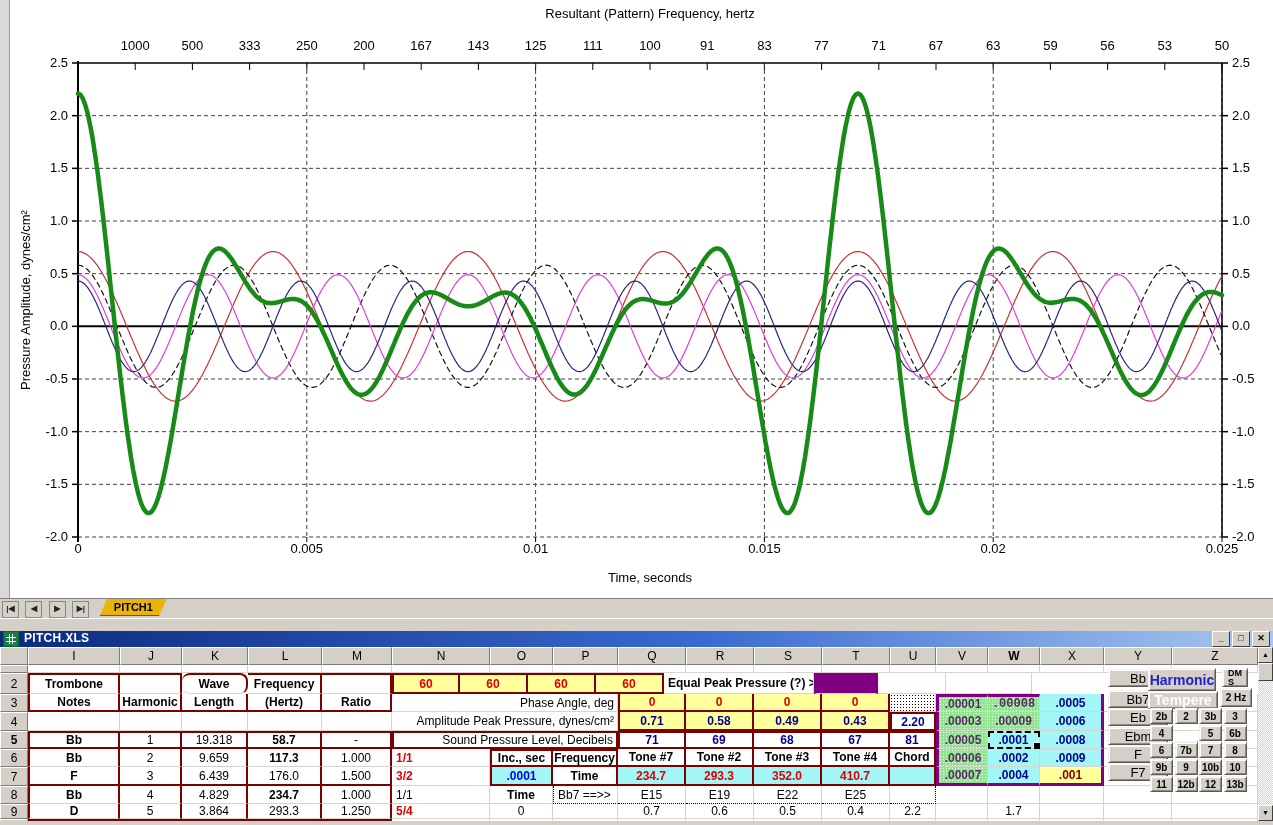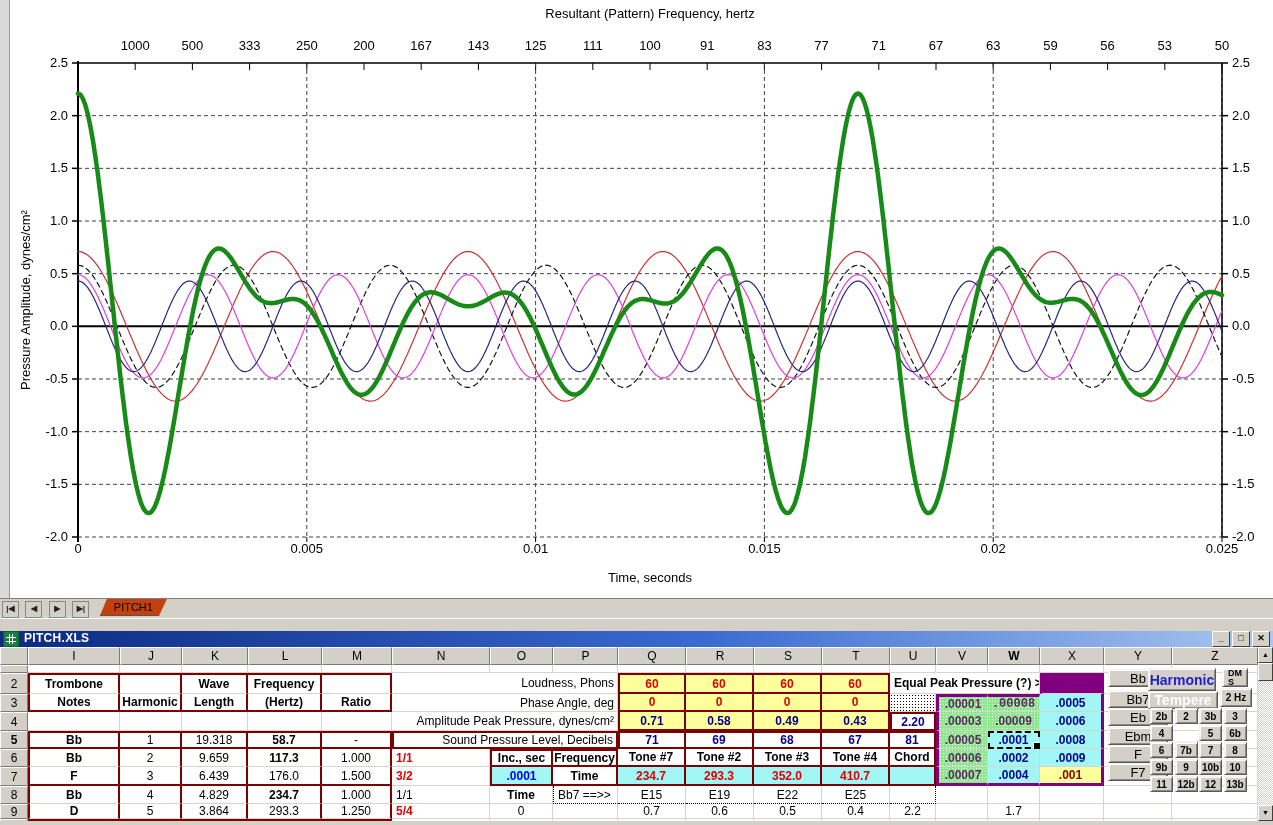--- a/index.html
+++ b/index.html
@@ -5,23 +5,23 @@
   html,body{margin:0;padding:0;background:#fff}
   #screen{position:relative;width:1273px;height:825px;overflow:hidden;background:#fff;
           font-family:"Liberation Sans",sans-serif}
   
   #chart-pane{position:absolute;left:0;top:0;width:1273px;height:598px;background:#fff}
   #left-strip{position:absolute;left:0;top:0;width:9px;height:618px;background:#d9d9d9;border-right:1px solid #9a9a9a}
   
   #tabbar{position:absolute;left:0;top:598px;width:1273px;height:20px;background:#d4d0c8;border-top:1px solid #808080}
   .navbtn{display:inline-block;width:15px;height:15px;margin:2px 0 0 2px;background:#d4d0c8;border:1px solid #888;
           font-size:8px;font-weight:bold;text-align:center;line-height:14px;color:#222;vertical-align:top}
-  #sheettab{display:inline-block;height:17px;margin-left:6px;padding:0 14px;background:#c2410c;
+  #sheettab{display:inline-block;height:17px;margin-left:6px;padding:0 14px;background:#eab308;
             clip-path:polygon(7px 0,calc(100% - 0px) 0,calc(100% - 8px) 100%,0 100%);
-            font-size:11px;font-weight:normal;line-height:16px;color:#000;vertical-align:top;
+            font-size:11px;font-weight:bold;line-height:16px;color:#000;vertical-align:top;
             box-shadow:inset 0 -1px 0 #555}
   
   #band{position:absolute;left:0;top:618px;width:1273px;height:13px;background:#d4d0c8;
         border-top:1px solid #fff;border-bottom:1px solid #808080}
   
   #xlwin{position:absolute;left:0;top:631px;width:1273px;height:194px;background:#d4d0c8}
   #titlebar{position:relative;height:16px;background:linear-gradient(to right,#0b2a80,#3a6ad0 55%,#a8c8f0);
             display:flex;align-items:flex-start}
   #xlicon{width:14px;height:14px;margin:0 5px 0 3px;background:#1c7a44;border:1px solid #063;
           position:relative;flex:none}
@@ -261,24 +261,23 @@
             <div class="c" style="width: 52px; height: 8px;"></div>
             <div class="c" style="width: 52px; height: 8px;"></div>
             <div class="c" style="width: 64px; height: 8px;"></div>
             <div class="c" style="width: 68px; height: 8px;"></div>
             <div class="c" style="width: 86px; height: 8px;"></div>
           </div>
           <div class="grow">
             <div class="hd" style="width: 28px; height: 21px;">2</div>
             <div class="c b mL mT mR" style="width: 92px; height: 21px;">Trombone</div>
             <div class="c mT mR" style="width: 62px; height: 21px;"></div>
-            <div class="c b mT mR" style="width: 66px; height: 21px;">Wave</div>
+            <div class="c b mT mR" style="width: 66px; height: 21px; border-radius: 8px;">Wave</div>
             <div class="c b mT mR" style="width: 74px; height: 21px;">Frequency</div>
             <div class="c mT mR" style="width: 70px; height: 21px;"></div>
-            <div class="c r" style="width: 226px; height: 21px;">Loudness, Phons</div>
             <div class="c yl rd b mL mT mR mB" style="width: 68px; height: 21px;">60</div>
             <div class="c yl rd b mT mR mB" style="width: 68px; height: 21px;">60</div>
             <div class="c yl rd b mT mR mB" style="width: 68px; height: 21px;">60</div>
             <div class="c yl rd b mT mR mB" style="width: 68px; height: 21px;">60</div>
             <div class="c b l" style="width: 150px; height: 21px;">Equal Peak Pressure (?) &gt;&gt;</div>
             <div class="c pb pL pT pR" style="width: 64px; height: 21px;"></div>
             <div class="c" style="width: 68px; height: 21px;"></div>
             <div class="c" style="width: 86px; height: 21px;"></div>
           </div>
           <div class="grow">

